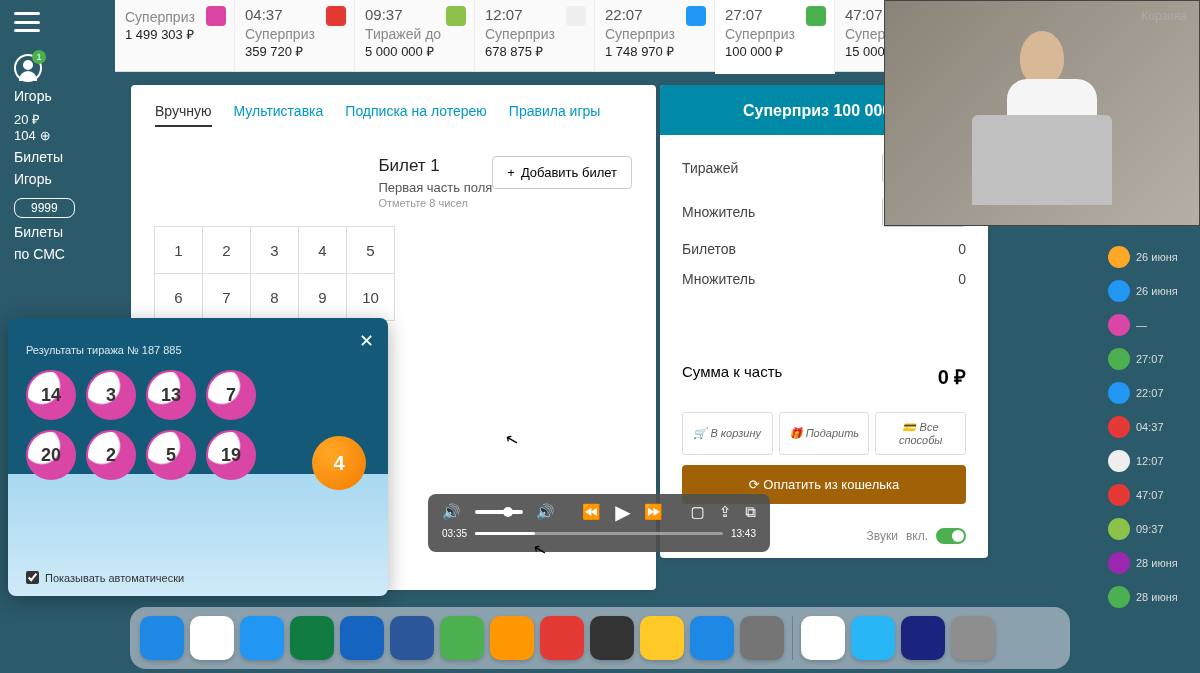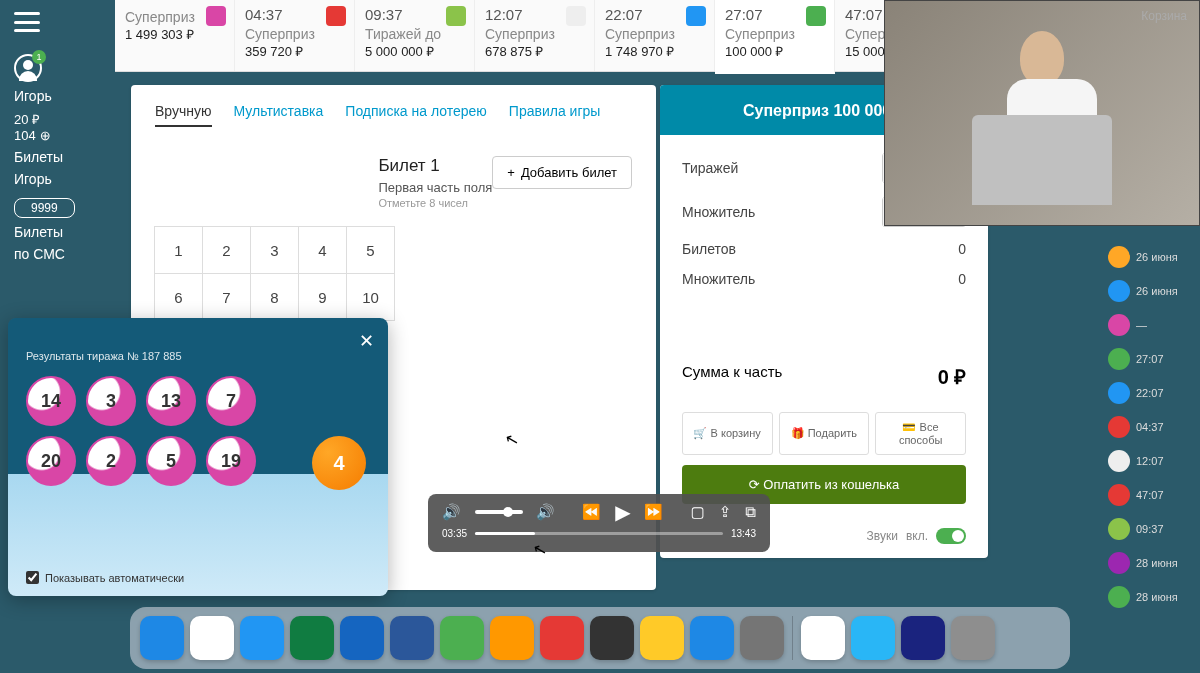--- a/index.html
+++ b/index.html
@@ -43,31 +43,31 @@
 .right { position: absolute; left: 660px; top: 85px; width: 328px; background: #fff; border-radius: 4px; box-shadow: 0 1px 3px rgba(0,0,0,.15); }
 .right-head { background: #008aa8; color: #fff; text-align: center; padding: 14px; font-weight: 600; font-size: 16px; border-radius: 4px 4px 0 0; }
 .right-body { padding: 18px 22px 14px; }
 .row { display: flex; justify-content: space-between; align-items: center; margin-bottom: 14px; font-size: 14px; color: #444; }
 .stepper { display: flex; align-items: center; border: 1px solid #ccc; border-radius: 3px; }
 .stepper button { width: 22px; height: 28px; border: none; background: #f5f5f5; cursor: pointer; font-size: 12px; color: #666; }
 .stepper input { width: 38px; height: 28px; border: none; border-left: 1px solid #ccc; border-right: 1px solid #ccc; text-align: center; color: #0099cc; font-size: 14px; }
 .total-row { display: flex; justify-content: space-between; font-size: 15px; margin: 22px 0; }
 .total-val { font-size: 20px; font-weight: 600; }
 .action-row { display: flex; gap: 6px; margin-bottom: 10px; }
-.action-btn { flex: 1; border: 1px solid #ddd; background: #fff; padding: 8px 4px; font-size: 11px; border-radius: 3px; cursor: pointer; color: #666; }
-.pay-btn { width: 100%; background: #4d7c0f; color: #fff; border: none; padding: 12px; border-radius: 4px; font-size: 13px; cursor: pointer; }
+.action-btn { flex: 1; border: 1px solid #ddd; background: #fff; padding: 8px 4px; font-size: 11px; border-radius: 3px; cursor: pointer; color: #666; font-style: italic; }
+.pay-btn { width: 100%; background: #a16207; color: #fff; border: none; padding: 12px; border-radius: 4px; font-size: 13px; cursor: pointer; }
 .sounds { display: flex; align-items: center; justify-content: flex-end; gap: 8px; font-size: 12px; color: #888; margin-top: 24px; }
 .toggle { width: 30px; height: 16px; background: #4caf50; border-radius: 10px; position: relative; }
 .toggle::after { content: ""; position: absolute; right: 2px; top: 2px; width: 12px; height: 12px; background: #fff; border-radius: 50%; }
 
 
 .popup { position: absolute; left: 8px; top: 318px; width: 380px; height: 278px; background: linear-gradient(#145a78 0%, #145a78 56%, #a8d8f0 56%, #cfeaf8 100%); border-radius: 8px; color: #fff; padding: 16px 18px; box-shadow: 0 4px 20px rgba(0,0,0,.3); }
 .popup-close { position: absolute; top: 12px; right: 14px; font-size: 18px; cursor: pointer; }
 .popup h3 { font-size: 17px; font-weight: 600; }
-.popup-sub { font-size: 11px; opacity: .85; margin-top: 16px; }
+.popup-sub { font-size: 11px; opacity: .85; margin-top: 10px; }
 .balls { margin-top: 14px; display: flex; flex-wrap: wrap; gap: 10px; width: 260px; }
 .ball { width: 50px; height: 50px; border-radius: 50%; background: radial-gradient(circle at 30% 30%, #fff 0%, #fff 38%, #d946a6 42%, #d946a6 100%); display: flex; align-items: center; justify-content: center; font-weight: 700; font-size: 18px; color: #333; border: 2px solid #d946a6; position: relative; }
 .ball-bonus { position: absolute; right: 22px; top: 118px; width: 54px; height: 54px; border-radius: 50%; background: radial-gradient(circle at 30% 30%, #ffa726, #f57c00); display: flex; align-items: center; justify-content: center; font-weight: 700; font-size: 20px; color: #fff; }
 .popup-check { position: absolute; bottom: 12px; left: 18px; font-size: 11px; display: flex; align-items: center; gap: 6px; color: #333; }
 .popup-check input { accent-color: #333; }
 
 
 .vctrl { position: absolute; left: 428px; top: 494px; width: 342px; height: 58px; background: rgba(80,80,80,.92); border-radius: 8px; display: flex; flex-direction: column; padding: 6px 14px; color: #fff; }
 .vctrl-row1 { display: flex; align-items: center; gap: 18px; justify-content: space-between; }
 .vctrl-row1 .grp { display: flex; align-items: center; gap: 14px; }

